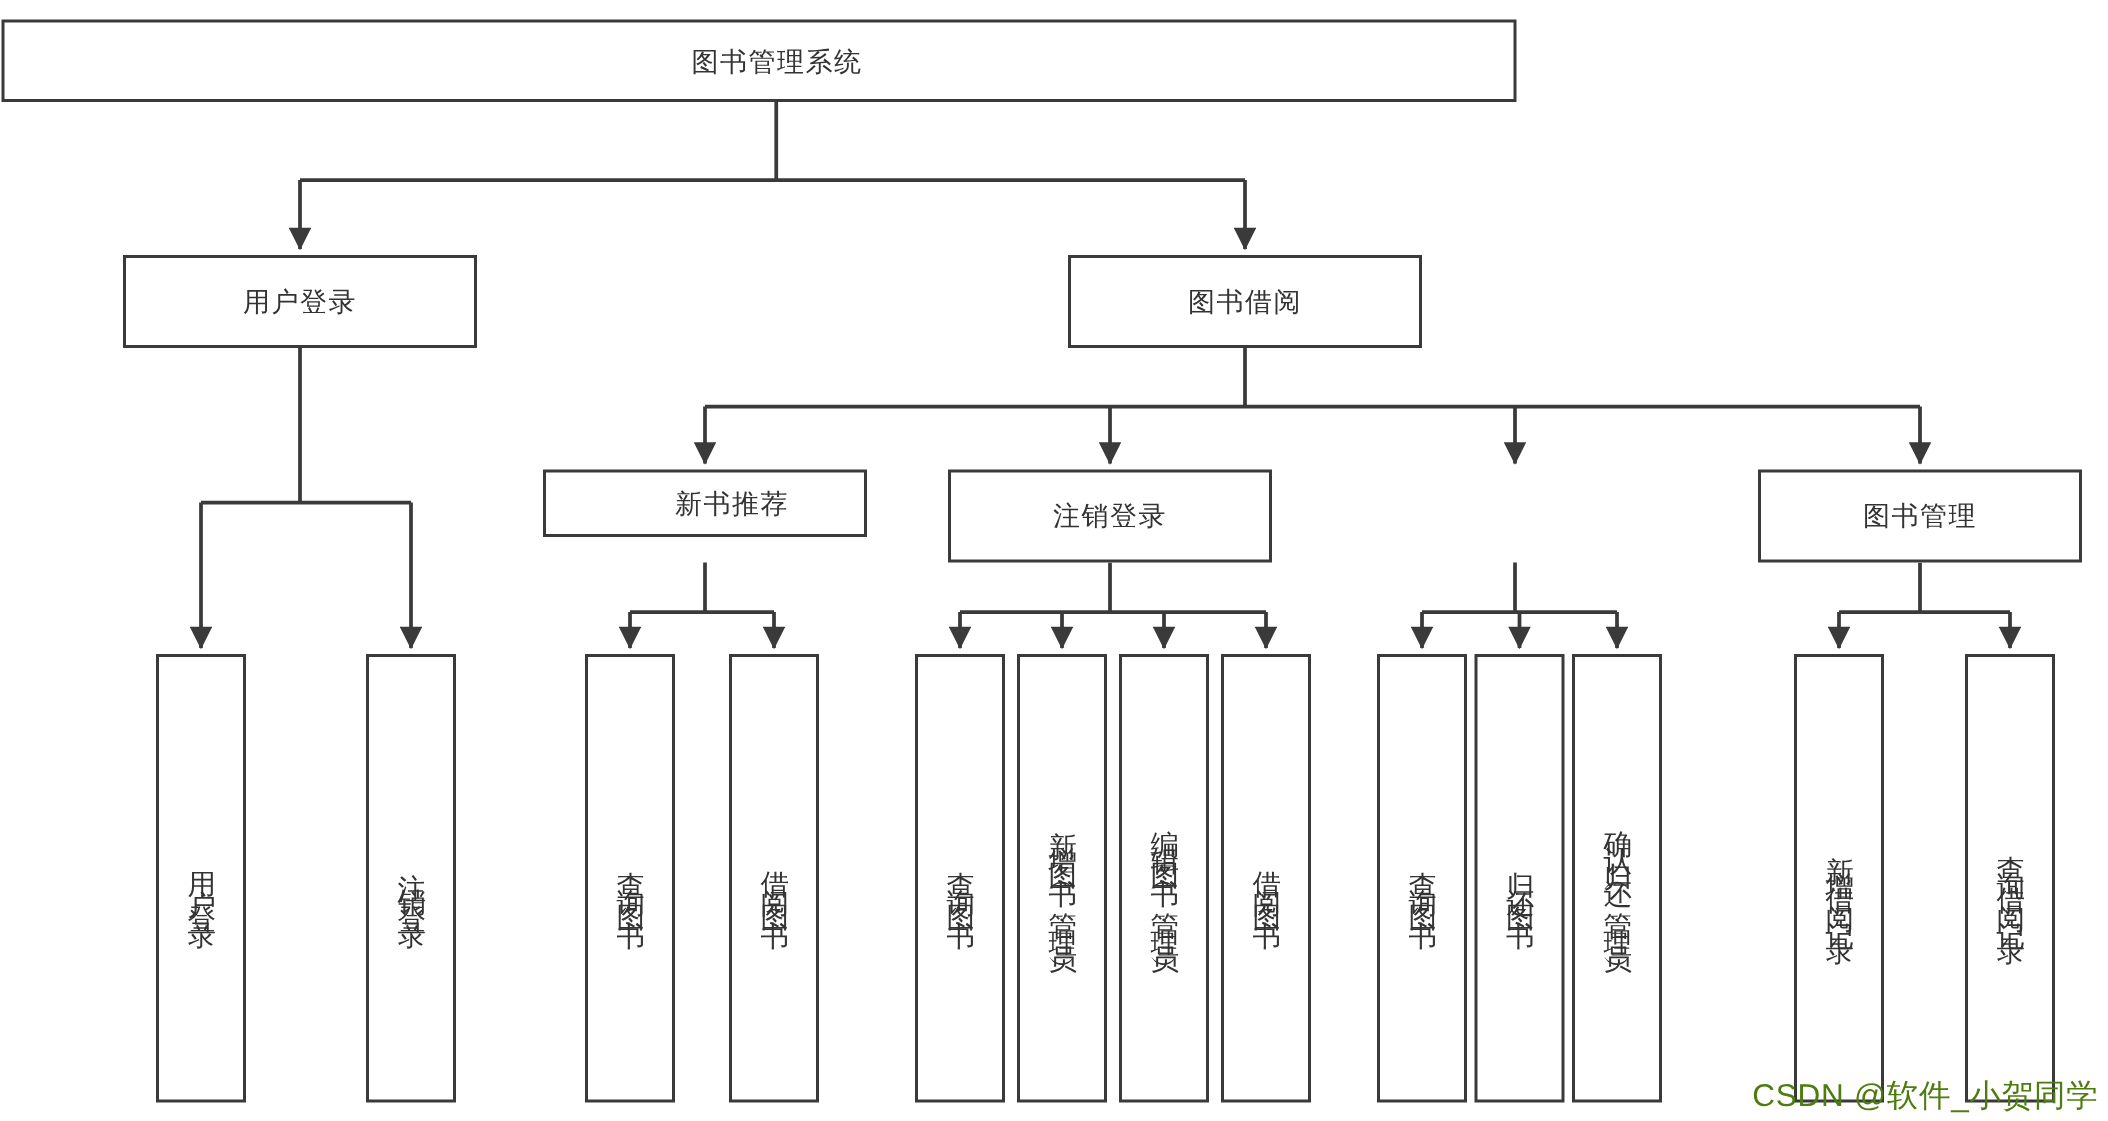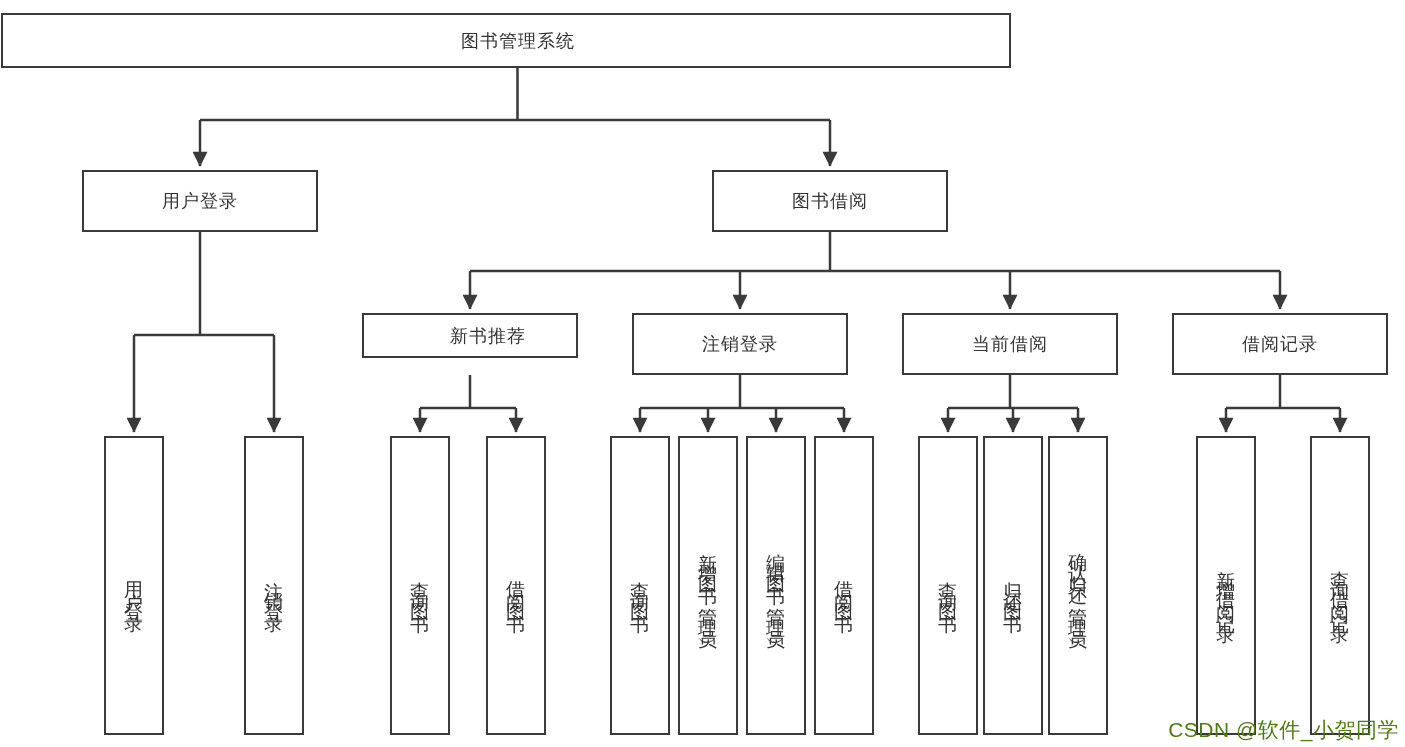--- a/index.html
+++ b/index.html
@@ -128,22 +128,21 @@
     </g>
   </svg>
 
   <div id="root" class="node">图书管理系统</div>
 
   <div id="l2-user" class="node">用户登录</div>
   <div id="l2-book" class="node">图书借阅</div>
 
   <div id="l3-newbook" class="node">新书推荐</div>
   <div id="l3-borrow" class="node">注销登录</div>
-  <div id="l3-current" class="node">当前借阅</div>
-  <div id="l3-record" class="node">借阅记录</div>
+  <div id="l3-record" class="node">图书管理</div>
 
   <div id="lf-g1-1" class="node vertical leaf">用户登录</div>
   <div id="lf-g1-2" class="node vertical leaf">注销登录</div>
 
   <div id="lf-g2-1" class="node vertical leaf">查询图书</div>
   <div id="lf-g2-2" class="node vertical leaf">借阅图书</div>
 
   <div id="lf-g3-1" class="node vertical leaf">查询图书</div>
   <div id="lf-g3-2" class="node vertical leaf">新增图书（管理员）</div>
   <div id="lf-g3-3" class="node vertical leaf">编辑图书（管理员）</div>

